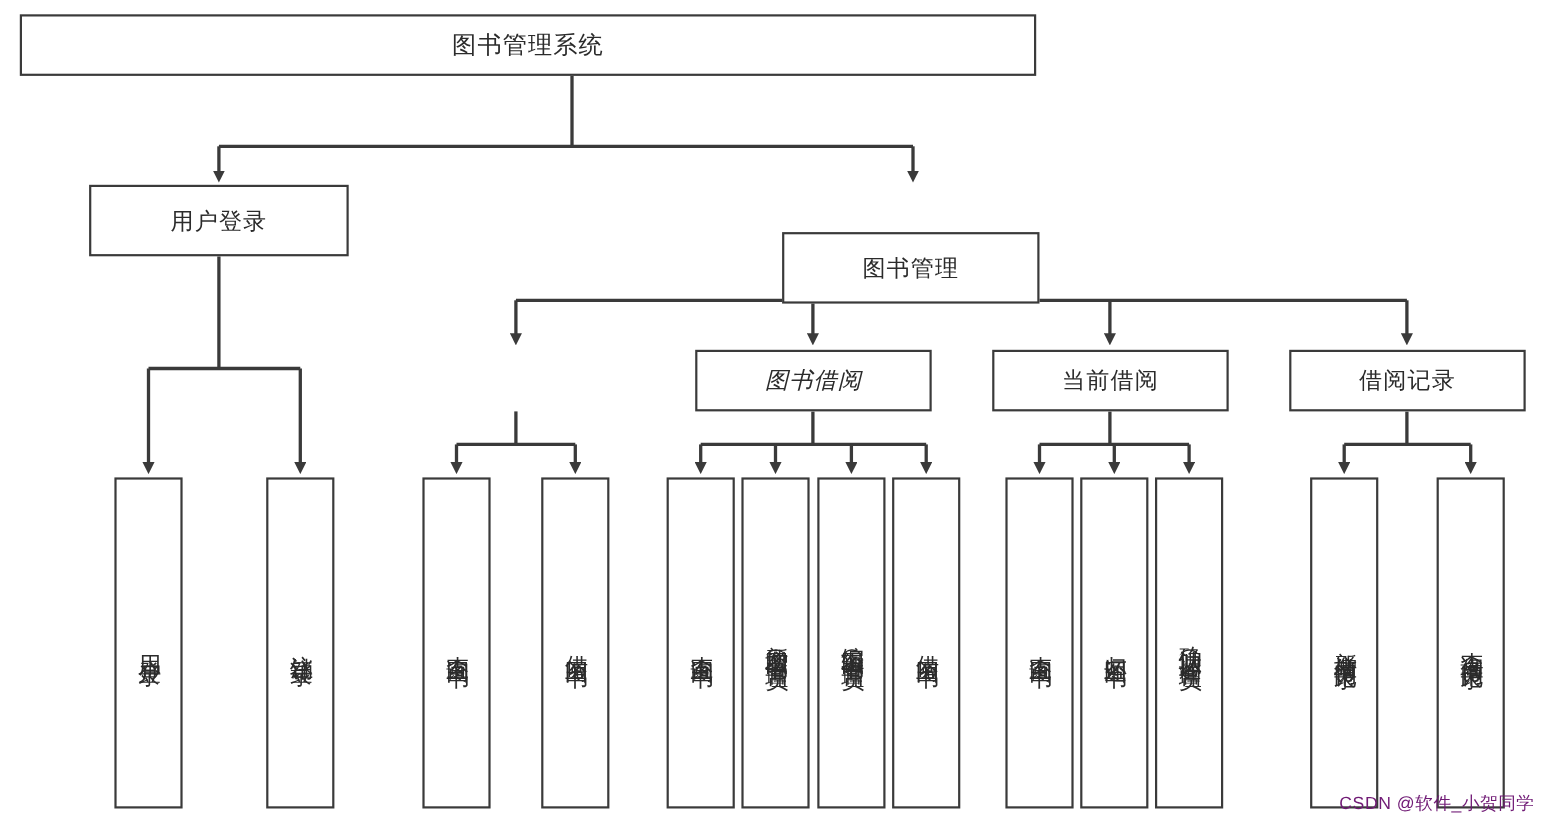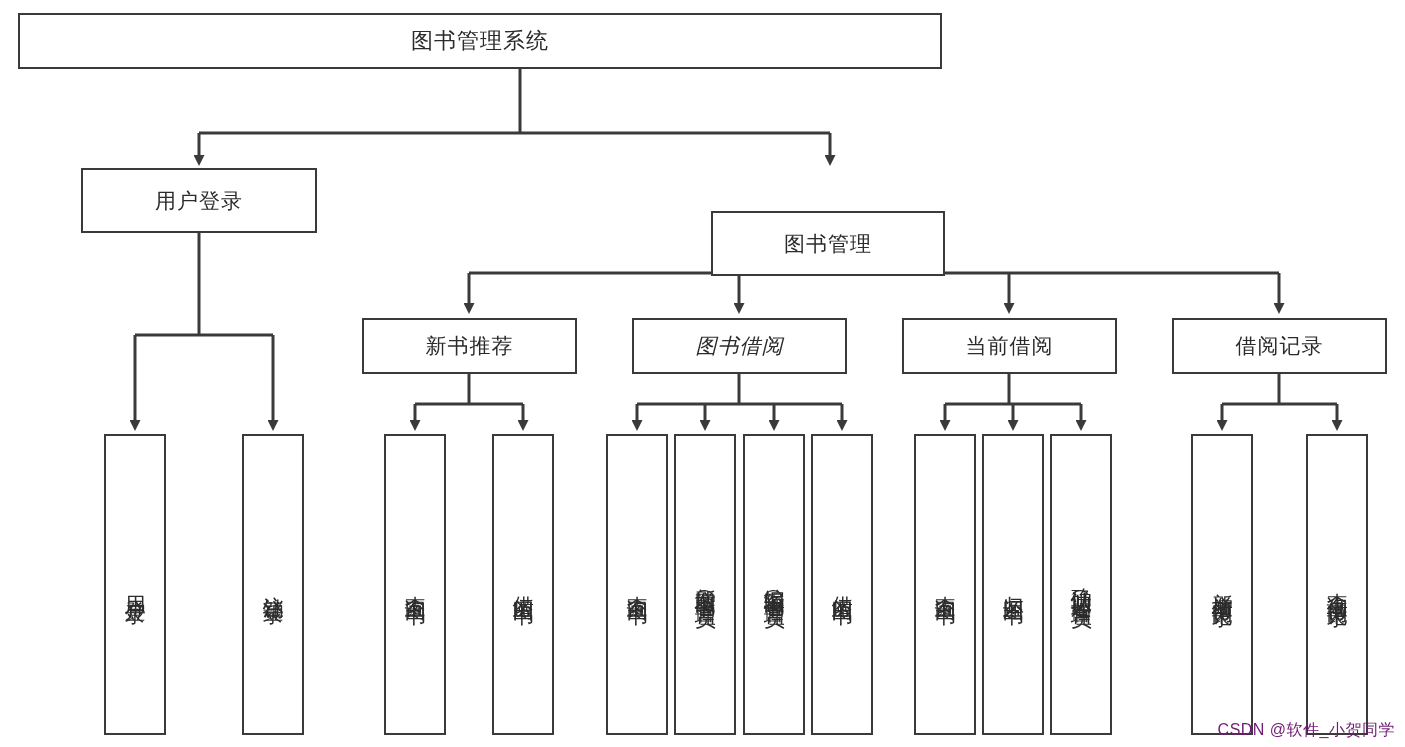--- a/index.html
+++ b/index.html
@@ -111,23 +111,20 @@
     <span>图书管理系统</span>
   </div>
 
   <div class="node h" style="left:81px;top:168px;width:236px;height:65px;">
     <span>用户登录</span>
   </div>
   <div class="node h" style="left:711px;top:168px;width:234px;height:65px;margin-top:43px;">
     <span>图书管理</span>
   </div>
 
-  <div class="node h" style="left:362px;top:318px;width:215px;height:56px;">
-    <span>新书推荐</span>
-  </div>
   <div class="node h" style="left:632px;top:318px;width:215px;height:56px;font-style:italic;">
     <span>图书借阅</span>
   </div>
   <div class="node h" style="left:902px;top:318px;width:215px;height:56px;">
     <span>当前借阅</span>
   </div>
   <div class="node h" style="left:1172px;top:318px;width:215px;height:56px;">
     <span>借阅记录</span>
   </div>
 

